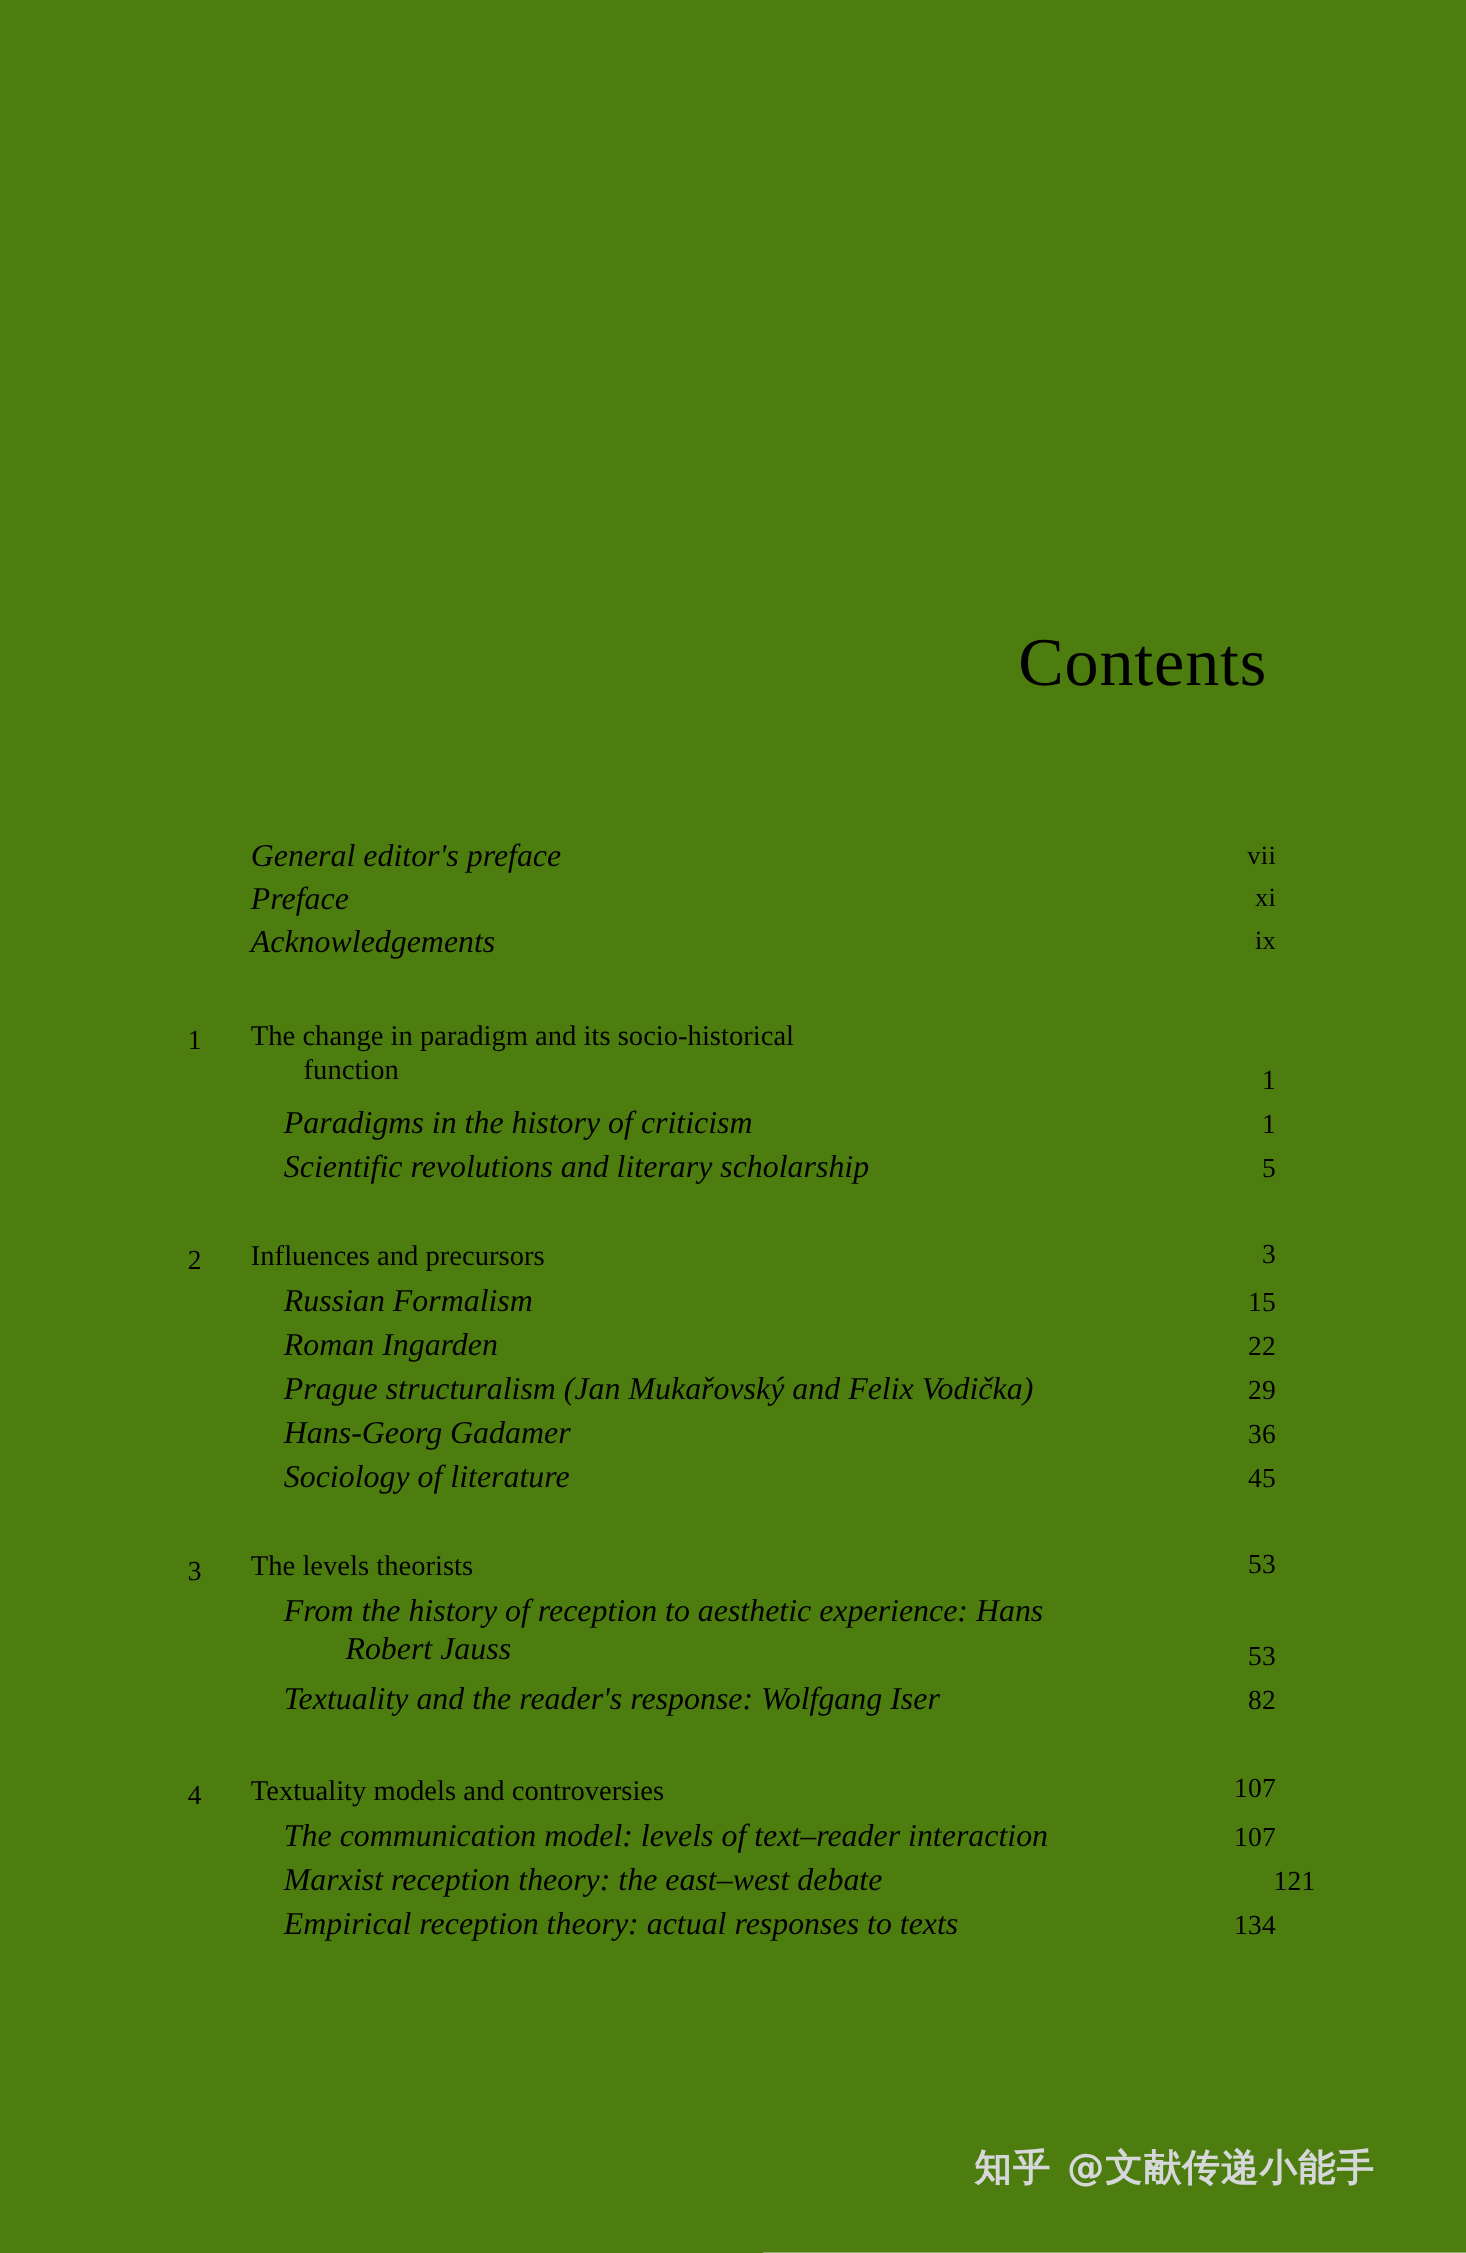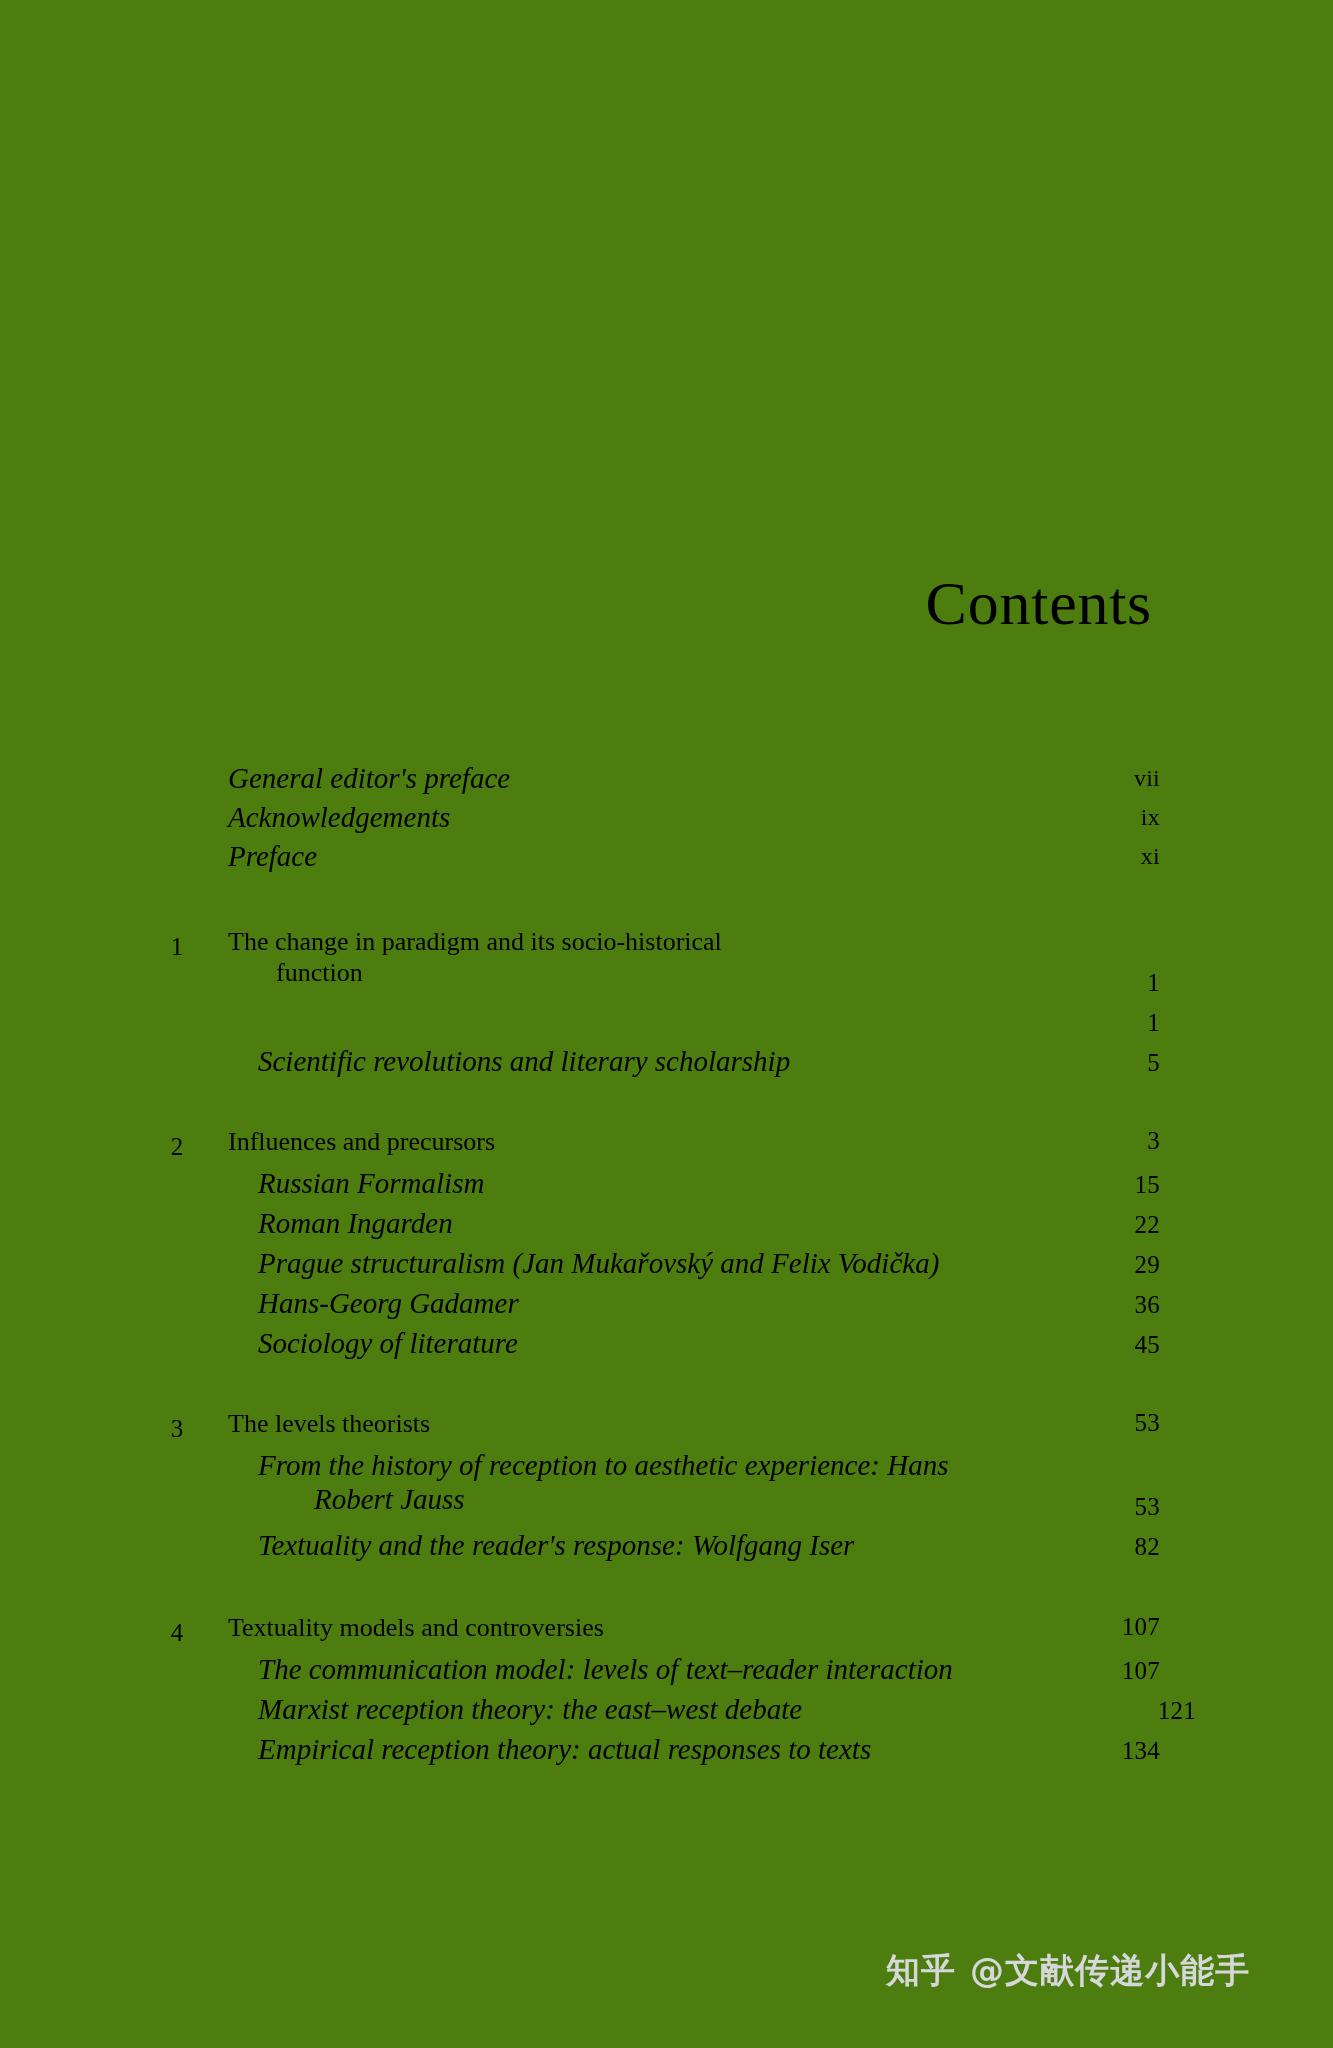--- a/index.html
+++ b/index.html
@@ -164,37 +164,38 @@
   <h1 id="contents-heading">Contents</h1>
 
   <div id="toc">
 
     <div class="toc-block" id="front-matter-block">
         <div class="row front-row">
           <span class="title">General editor's preface</span>
           <span class="page-num">vii</span>
         </div>
         <div class="row front-row">
+          <span class="title">Preface</span>
+          <span class="page-num">xi</span>
+        </div>
+        <div class="row front-row">
           <span class="title">Acknowledgements</span>
           <span class="page-num">ix</span>
-        </div>
-        <div class="row front-row">
-          <span class="title">Preface</span>
-          <span class="page-num">xi</span>
         </div>
       </div>
 
     <div class="toc-block" id="chapters-block">
         <div class="chapter" style="margin-top: 48px;">
           <div class="row chapter-head" style="height: 78px;">
             <span class="chap-num">1</span>
             <span class="title"><span>The change in paradigm and its socio-historical</span><span class="cont">function</span></span>
             <span class="page-num" style="top: 42px;">1</span>
           </div>
           <div class="row sub-row" style="height: 40px;">
+            <span class="title"><span>Paradigms in the history of criticism</span></span>
             <span class="page-num">1</span>
           </div>
           <div class="row sub-row" style="height: 40px;">
             <span class="title"><span>Scientific revolutions and literary scholarship</span></span>
             <span class="page-num">5</span>
           </div>
         </div>
         <div class="chapter" style="margin-top: 42px;">
           <div class="row chapter-head" style="height: 40px;">
             <span class="chap-num">2</span>

